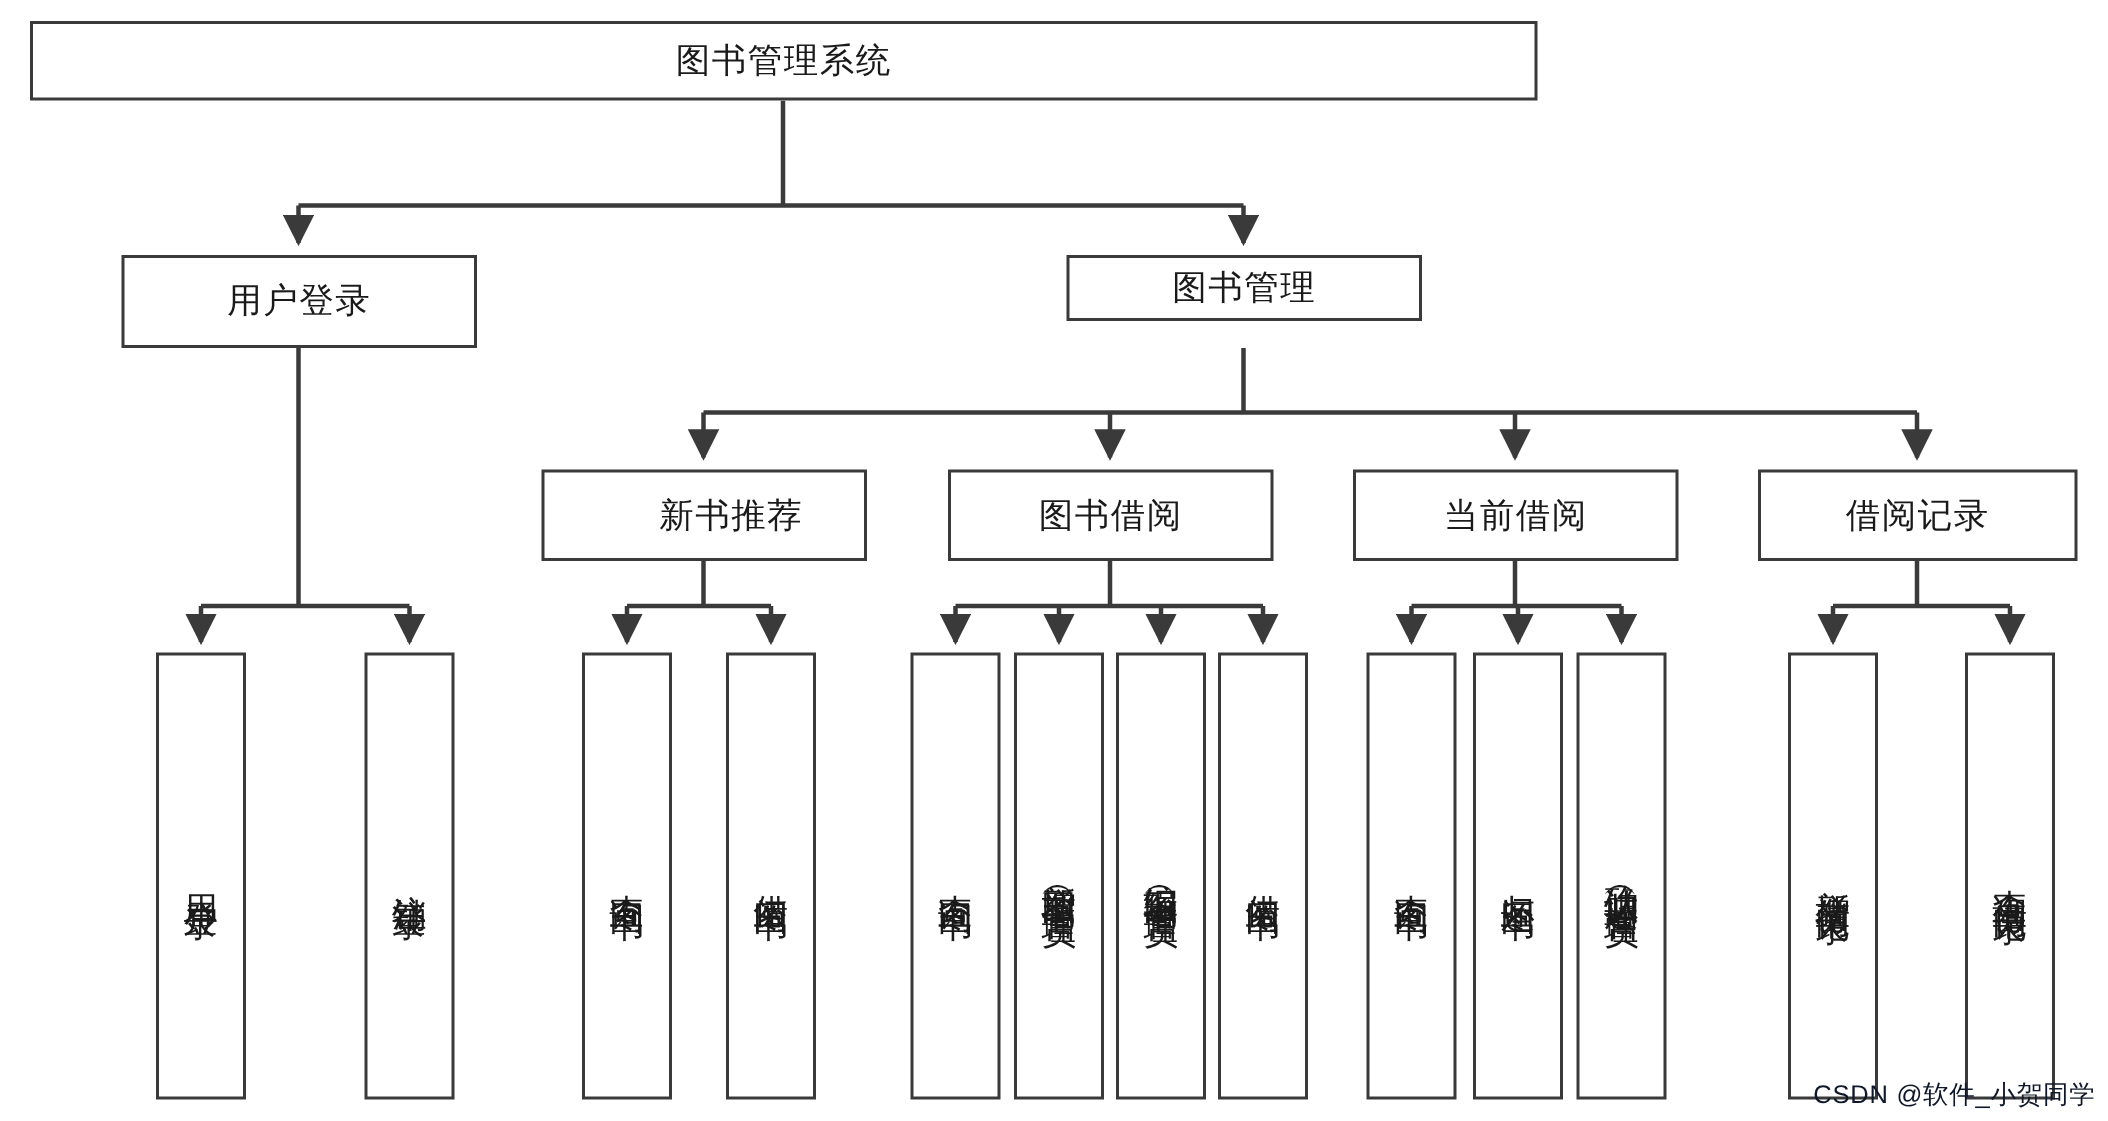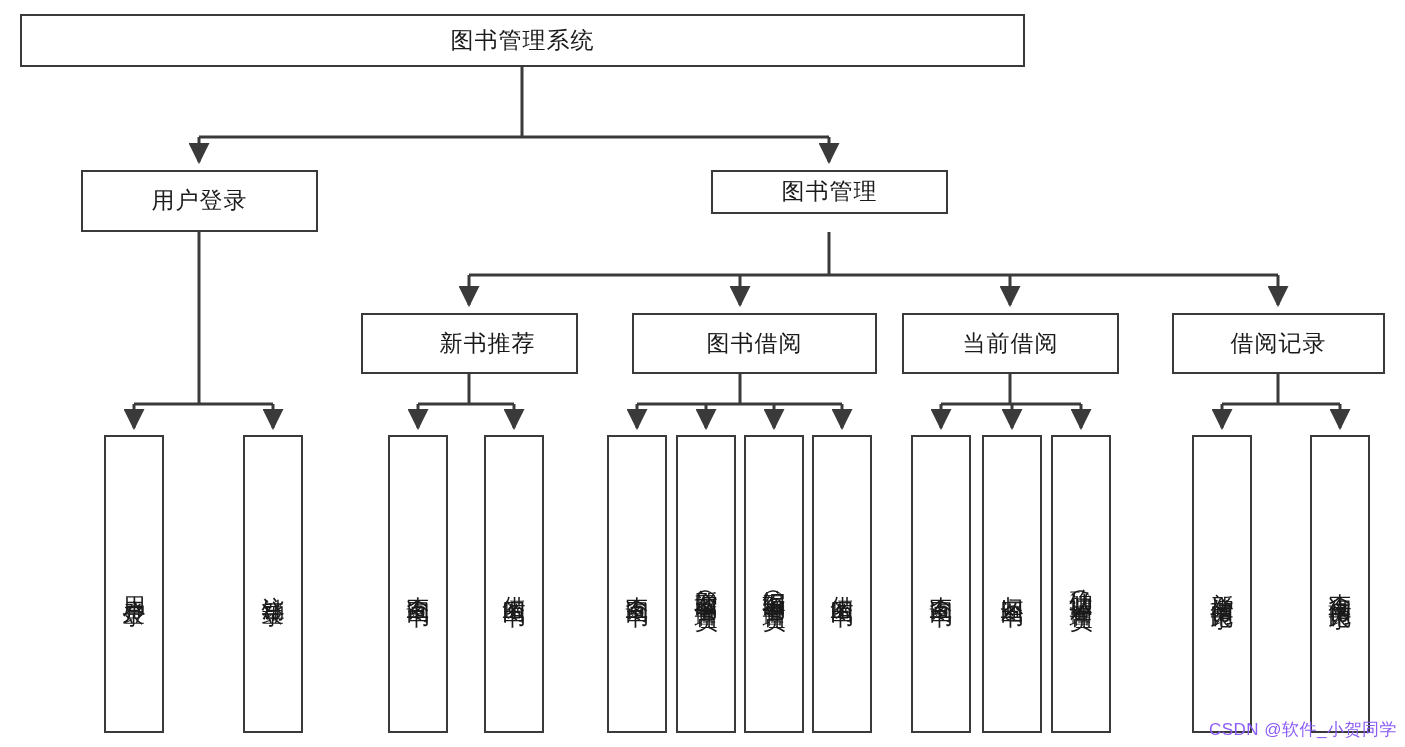--- a/index.html
+++ b/index.html
@@ -53,21 +53,21 @@
     text-align: center;
   }
   .node .label {
     display: block;
   }
   #watermark {
     position: absolute;
     right: 8px;
     bottom: 6px;
     font-size: 17px;
-    color: #8b5cf6;
+    color: #0f172a;
     white-space: nowrap;
     letter-spacing: 0.5px;
   }
 </style>
 </head>
 <body>
 
 <div id="diagram-root">
 
   <svg class="connectors" viewBox="0 0 1405 747" xmlns="http://www.w3.org/2000/svg">
@@ -127,21 +127,21 @@
   <div class="node horizontal" style="left:81px; top:170px; width:237px; height:62px;">
     <span class="label">用户登录</span>
   </div>
   <div class="node horizontal" style="left:711px; top:170px; width:237px; height:44px;">
     <span class="label">图书管理</span>
   </div>
 
   <div class="node horizontal" style="left:361px; top:313px; width:217px; height:61px;padding-left:36px;">
     <span class="label">新书推荐</span>
   </div>
-  <div class="node horizontal" style="left:632px; top:313px; width:245px; height:61px;">
+  <div class="node horizontal" style="left:632px; top:313px; width:217px; height:61px;">
     <span class="label">图书借阅</span>
   </div>
   <div class="node horizontal" style="left:1172px; top:313px; width:213px; height:61px;">
     <span class="label">借阅记录</span>
   </div>
   <div class="node horizontal" style="left:902px; top:313px; width:217px; height:61px;">
     <span class="label">当前借阅</span>
   </div>
 
   <div class="node vertical" style="left:104px; top:435px; width:60px; height:298px;">

